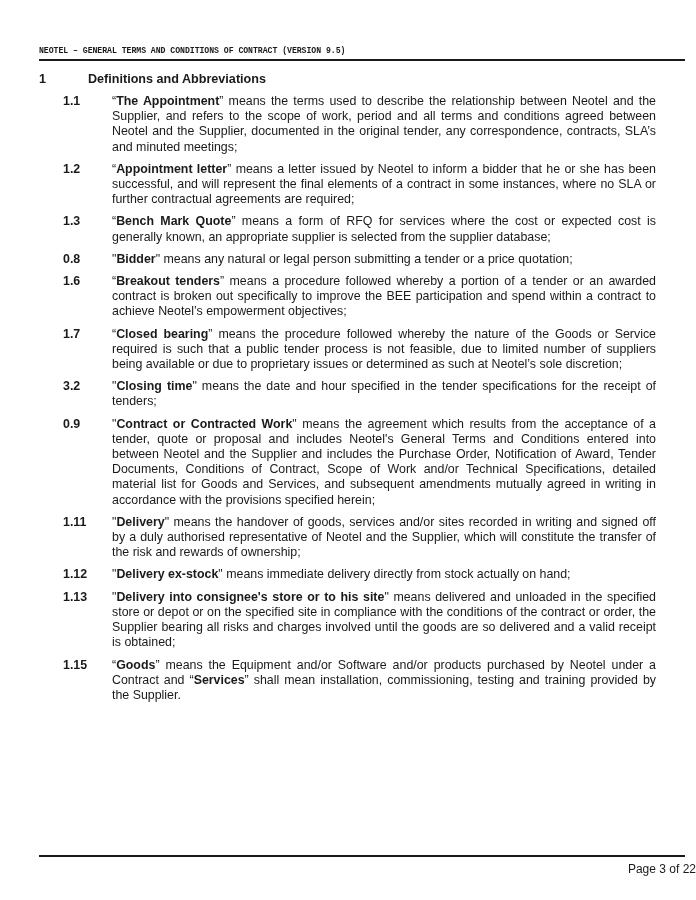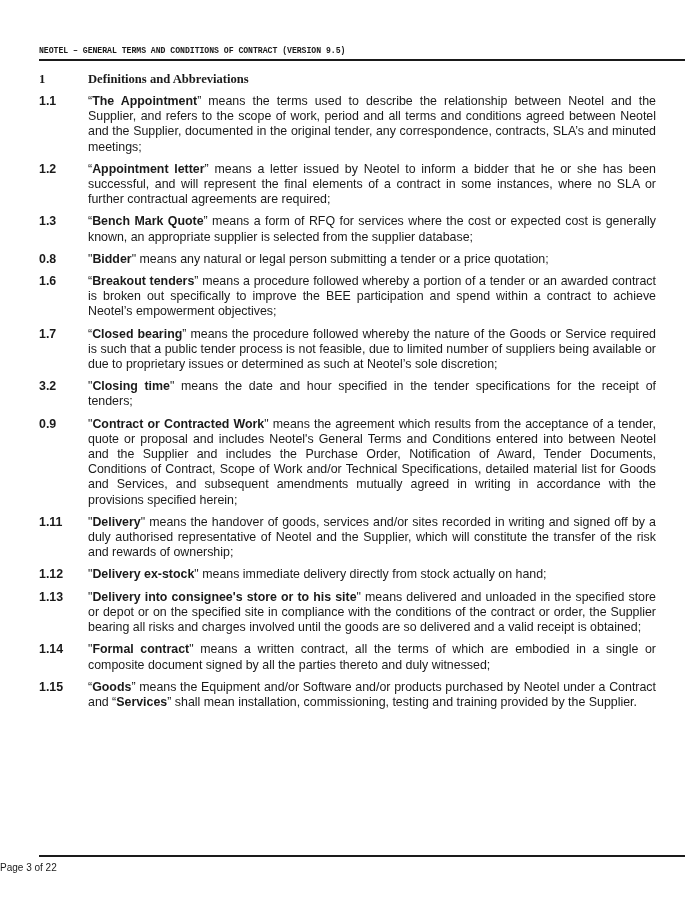--- a/index.html
+++ b/index.html
@@ -1,27 +1,27 @@
 <!DOCTYPE html>
 <html><head>
 <meta charset="utf-8">
 <style>
   html, body { margin: 0; padding: 0; background: #ffffff; }
   body { width: 696px; height: 900px; position: relative; overflow: hidden; color: #1a1a1a; font-family: "Liberation Sans", sans-serif; }
   .header { position: absolute; left: 39px; top: 46px; width: 646px; font-size: 8.2px; font-weight: bold; letter-spacing: -0.05px; font-family: Liberation Mono, monospace; }
   .header-rule { position: absolute; left: 39px; top: 59px; width: 646px; height: 2px; background: #1a1a1a; }
-  .section-title { position: absolute; left: 39px; top: 72px; font-size: 12.6px; font-weight: bold; font-family: Liberation Serif, serif; }
+  .section-title { position: absolute; left: 39px; top: 72px; font-size: 12.6px; font-weight: bold; }
   .section-title .num { display: inline-block; width: 49px; }
   .defs { position: absolute; left: 39px; top: 94px; width: 617px; }
-  .def { display: flex; font-size: 12.4px; line-height: 15.2px; margin-bottom: 7px; }
+  .def { display: flex; font-size: 12.4px; line-height: 15.2px; margin-bottom: 7px; margin-left: 24px; }
   .def .num { width: 49px; flex: 0 0 49px; font-weight: bold; }
   .def .body { flex: 1; text-align: justify; }
   .def .body b { font-weight: bold; }
   .footer-rule { position: absolute; left: 39px; top: 855px; width: 646px; height: 2px; background: #1a1a1a; }
-  .footer { position: absolute; left: 0; width: 696px; top: 862px; text-align: left; font-size: 10px; }
+  .footer { position: absolute; left: 0; width: 696px; top: 862px; text-align: right; font-size: 12px; }
 </style>
 </head>
 <body>
 
 <div class="header">NEOTEL – GENERAL TERMS AND CONDITIONS OF CONTRACT (VERSION 9.5)</div>
 <div class="header-rule"></div>
 
 <div class="section-title">
   <span class="num">1</span><span>Definitions and Abbreviations</span>
 </div>
@@ -65,23 +65,19 @@
     </div>
     <div class="def">
       <div class="num">1.12</div>
       <div class="body"><span>"</span><b>Delivery ex-stock</b><span>" means immediate delivery directly from stock actually on hand;</span></div>
     </div>
     <div class="def">
       <div class="num">1.13</div>
       <div class="body"><span>"</span><b>Delivery into consignee's store or to his site</b><span>" means delivered and unloaded in the specified store or depot or on the specified site in compliance with the conditions of the contract or order, the Supplier bearing all risks and charges involved until the goods are so delivered and a valid receipt is obtained;</span></div>
     </div>
     <div class="def">
-      <div class="num">1.14</div>
-      <div class="body"><span>"</span><b>Formal contract</b><span>" means a written contract, all the terms of which are embodied in a single or composite document signed by all the parties thereto and duly witnessed;</span></div>
-    </div>
-    <div class="def">
       <div class="num">1.15</div>
       <div class="body"><span>“</span><b>Goods</b><span>” means the Equipment and/or Software and/or products purchased by Neotel under a Contract and “</span><b>Services</b><span>” shall mean installation, commissioning, testing and training provided by the Supplier.</span></div>
     </div>
   </div>
 
 <div class="footer-rule"></div>
 <div class="footer">Page 3 of 22</div>
 
 </body></html>

